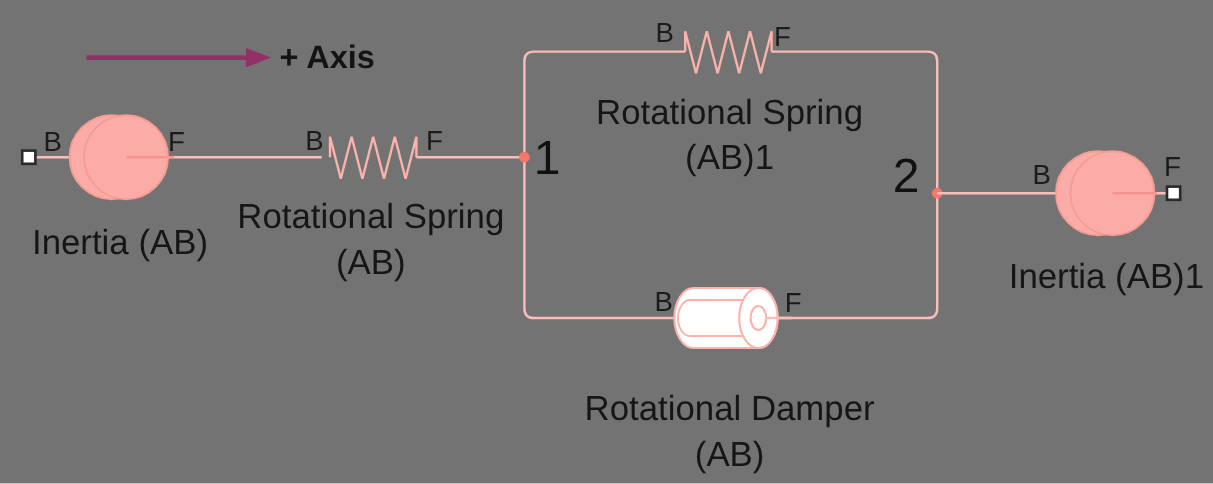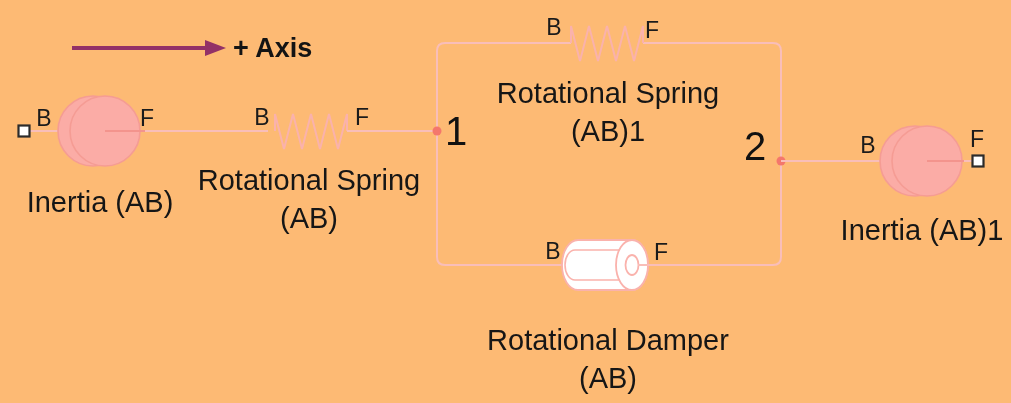--- a/index.html
+++ b/index.html
@@ -4,21 +4,21 @@
 <style>
   html, body {
     margin: 0;
     padding: 0;
     background: #ffffff;
   }
   .canvas {
     position: relative;
     width: 1011px;
     height: 403px;
-    background: #fdba74;
+    background: #737373;
     overflow: hidden;
     font-family: "Liberation Sans", sans-serif;
     text-align: right;
   }
   svg { display: block; }
   .block-label {
     font-family: "Liberation Sans", sans-serif;
     font-size: 29px;
     fill: #161616;
     text-anchor: middle;

